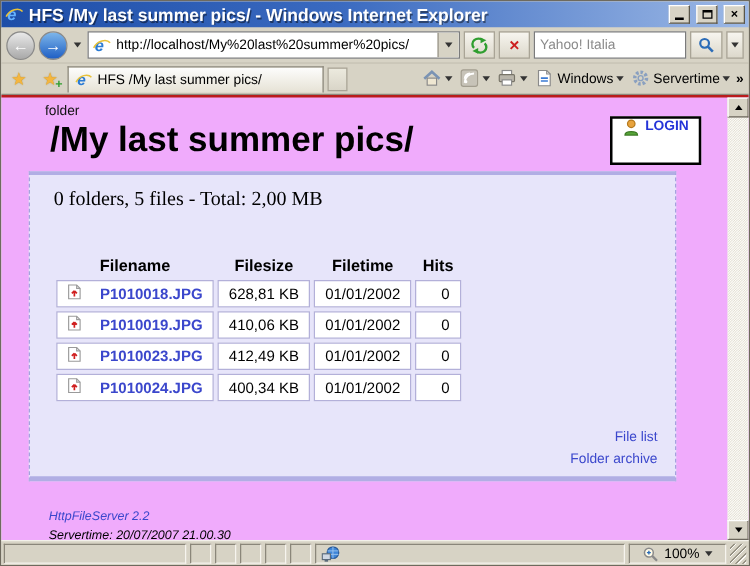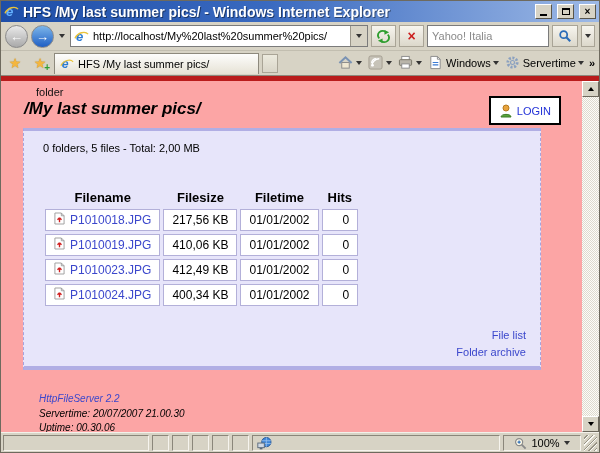--- a/index.html
+++ b/index.html
@@ -90,68 +90,68 @@
   }
   .tab-stub { width:16px; height:19px; background:linear-gradient(#eceade,#d9d5c8);
     border:1px solid #a9a496; }
   .cmd-right { margin-left:auto; display:flex; align-items:center; gap:2px; }
   .cmd-item { display:flex; align-items:center; gap:2px; padding:1px 2px; font-size:11px; color:#000; }
   .chev { font-weight:bold; font-size:11px; padding:0 1px; }
   icon, .i16 { width:16px; height:16px; display:inline-block; }
 
   
   .content {
-    flex:1; position:relative; background:#fca5a5; overflow:hidden;
-    border-top:5px solid #b91c1c;
+    flex:1; position:relative; background:#f0abfc; overflow:hidden;
+    border-top:2px solid #b91c1c;
   }
   .scrollbar {
     position:absolute; top:0; right:0; bottom:0; width:17px;
     background-color:#fdfcf8;
     background-image:
       linear-gradient(45deg,#dedacf 25%,transparent 25%,transparent 75%,#dedacf 75%),
       linear-gradient(45deg,#dedacf 25%,transparent 25%,transparent 75%,#dedacf 75%);
     background-size:2px 2px; background-position:0 0,1px 1px;
     display:flex; flex-direction:column; justify-content:space-between;
   }
   .scroll-btn {
     height:16px; background:#d7d3c5;
     border:1px solid; border-color:#fff #6c675c #6c675c #fff;
     display:flex; align-items:center; justify-content:center;
   }
   .tri-up { width:0; height:0; border-left:3px solid transparent; border-right:3px solid transparent; border-bottom:4px solid #000; }
   .tri-dn { width:0; height:0; border-left:3px solid transparent; border-right:3px solid transparent; border-top:4px solid #000; }
 
   .page { position:absolute; inset:0 17px 0 0; padding-top:5px; }
   .kind-label { font-size:11px; color:#111; margin-left:35px; }
-  .page-title { font-size:17px; font-weight:bold; color:#000; margin-left:23px; margin-top:1px;font-style:italic; }
+  .page-title { font-size:28px; font-weight:bold; color:#000; margin-left:39px; margin-top:1px; }
   .login-btn {
-    position:absolute; top:15px; right:21px; height:29px;
-    border:2px solid #000; background:#fff; display:flex; align-items:center;
-    gap:4px; padding:0 8px; font-size:11px; font-weight:normal; color:#2433d8; cursor:pointer;
+    position:absolute; top:15px; right:21px; height:39px;
+    border:2px solid #000; background:#fff; display:flex; align-items:flex-start;
+    gap:4px; padding:0 8px; font-size:11px; font-weight:bold; color:#2433d8; cursor:pointer;
   }
 
   .panel {
     margin:9px 0 0 22px; width:518px;
     background:#e7e5fa;
     border-top:3px solid #b1aee4; border-bottom:4px solid #b1aee4;
     border-left:1px dashed #a5a2de; border-right:1px dashed #a5a2de;
     padding:8px 14px 6px 18px;
   }
   .up-row { display:flex; align-items:center; gap:5px; }
   .up-link { font-size:14px; font-weight:bold; color:#3b47cc; text-decoration:none; }
-  .stats { font-size:11px; color:#000; margin:3px 0 6px 1px; }
+  .stats { font-size:16px; color:#000; margin:3px 0 6px 1px;font-family:Liberation Serif, serif; }
 
   table.files { border-collapse:separate; border-spacing:3px;margin-top:32px; }
   table.files th { font-size:13px; font-weight:bold; color:#000; padding:1px 6px; text-align:center; }
   table.files td {
     background:#fff; border:1px solid #b3b0d9; font-size:12px; color:#000;
     padding:2px 8px; height:22px;
   }
   td.c-name { min-width:92px; }
-  td.c-name .cellwrap { display:flex; align-items:center; gap:5px; }
+  td.c-name .cellwrap { display:flex; align-items:center; gap:15px;font-weight:bold; }
   td.c-size { min-width:60px; text-align:right; }
   td.c-time { min-width:62px; text-align:center; }
   td.c-hits { min-width:30px; text-align:right; }
   a.file-link { color:#3b47cc; text-decoration:none; font-size:12px; }
 
   .panel-links { text-align:right; font-size:11px; line-height:1.5; margin-top:18px; }
   .panel-links a { color:#3b47cc; text-decoration:none; display:block; }
 
   .page-footer { margin:22px 0 0 38px; font-size:10px; line-height:1.45; color:#000;font-style:italic; }
   .page-footer a { color:#3b47cc; text-decoration:none; }
@@ -346,21 +346,21 @@
         <span>
           <svg viewBox="0 0 12 14" width="11" height="13">
                         <path d="M1 1 h7 l3 3 v9 H1 z" fill="#fff" stroke="#9a9a9a"></path>
                         <path d="M8 1 v3 h3" fill="none" stroke="#9a9a9a"></path>
                         <path d="M6 11 V6.2 M6 6.2 L3.8 8.4 M6 6.2 L8.2 8.4" stroke="#d02020" stroke-width="1.5" fill="none"></path>
                       </svg>
         </span>
         <a class="file-link" href="#">P1010018.JPG</a>
       </span>
     </td>
-    <td class="c-size">217,56 KB</td>
+    <td class="c-size">628,81 KB</td>
     <td class="c-time">01/01/2002</td>
     <td class="c-hits">0</td>
   </tr>
 
   <tr>
     <td class="c-name">
       <span class="cellwrap">
         <span>
           <svg viewBox="0 0 12 14" width="11" height="13">
                         <path d="M1 1 h7 l3 3 v9 H1 z" fill="#fff" stroke="#9a9a9a"></path>

